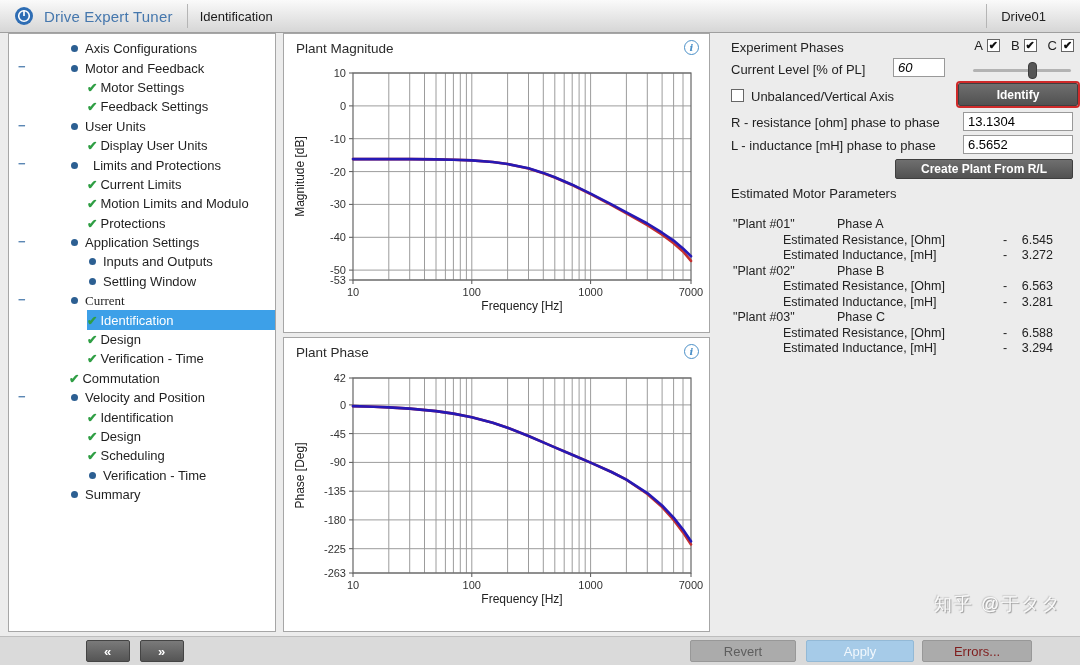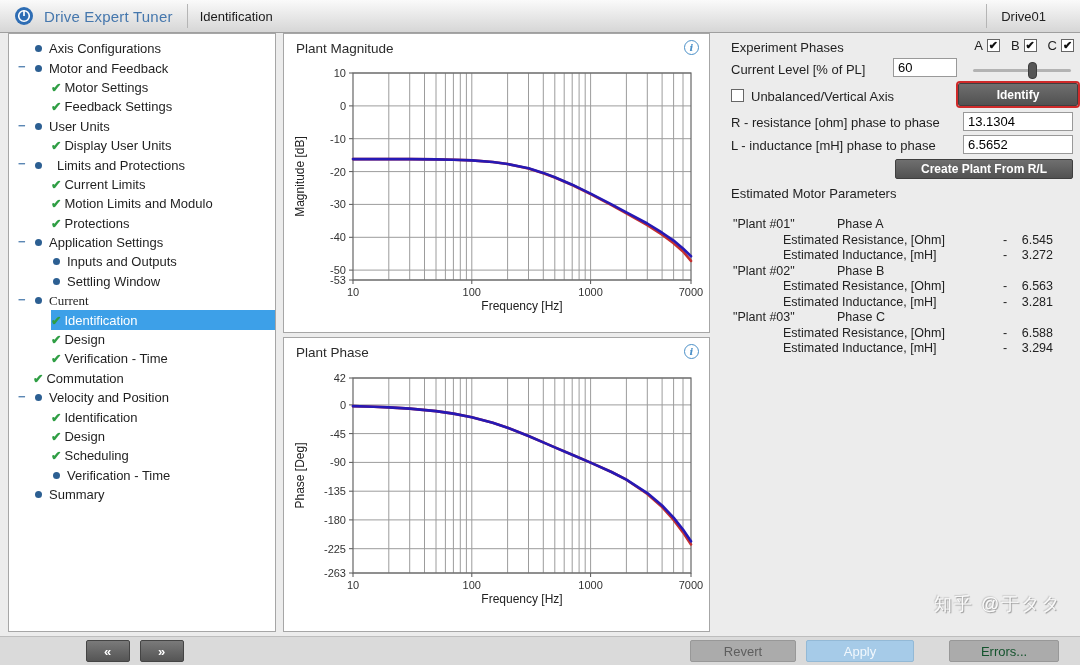--- a/index.html
+++ b/index.html
@@ -18,21 +18,21 @@
   .tb-right { margin-left:auto; display:flex; align-items:center; height:100%; }
   .device-label { font-size:13px; color:#222; margin:0 34px 0 14px; }
 
   
   .panel { position:absolute; background:#fff; border:1px solid #a6a6a6; }
   #sidebar { left:8px; top:33px; width:268px; height:599px; padding-top:5px; overflow:hidden; }
   #mag-panel { left:283px; top:33px; width:427px; height:300px; }
   #phase-panel { left:283px; top:337px; width:427px; height:295px; }
 
   
-  .tree-row { position:relative; display:flex; align-items:center; height:19.4px; font-size:13px; cursor:default; }
+  .tree-row { position:relative; display:flex; align-items:center; height:19.4px; font-size:13px; cursor:default;padding-left:36px; }
   .tree-expander { position:absolute; left:9px; top:1px; color:#5b87b4; font-size:13px; font-weight:bold; }
   .tree-inner { display:flex; align-items:center; flex:1 1 auto; height:100%; }
   .tree-inner.selected { background:#3da0e8; }
   .tree-inner.selected .tree-label { color:#fff; }
   .bullet-icon { width:7px; height:7px; border-radius:50%; background:#2c5f92; margin:0 7px 0 2px; flex:0 0 auto; }
   .check-icon { color:#2f9e44; font-weight:bold; font-size:12.5px; margin-right:3px; flex:0 0 auto; }
   .tree-label { color:#1f1f1f; white-space:nowrap; }
 
   
   .chart-header { position:relative; height:26px; }
@@ -68,21 +68,21 @@
 
   
   #bottombar { position:absolute; left:0; top:636px; width:1080px; height:29px;
     background:#dadada; border-top:1px solid #bdbdbd; }
   .bb-btn { position:absolute; top:3px; height:22px; border-radius:2px; display:flex; align-items:center;
     justify-content:center; font-size:13px; cursor:pointer; }
   #back-btn { left:86px; width:44px; } #fwd-btn { left:140px; width:44px; }
   #back-btn,#fwd-btn { background:linear-gradient(#7a7a7a,#555); color:#fff; font-weight:bold; border:1px solid #444; letter-spacing:1px; }
   #revert-btn { left:690px; width:106px; background:#ababab; color:#5e5e5e; border:1px solid #989898; }
   #apply-btn  { left:806px; width:108px; background:#a6cbe8; color:#f2f8fd; border:1px solid #93b9d6; }
-  #errors-btn { left:922px; width:110px; background:#ababab; color:#14532d; border:1px solid #989898;margin-left:27px; }
+  #errors-btn { left:922px; width:110px; background:#ababab; color:#7f1d1d; border:1px solid #989898; }
 
   
   #watermark { position:absolute; right:18px; top:592px; font-size:18px; color:#fafafa;
     text-shadow:1px 1px 1px #9a9a9a, -1px -1px 1px #c9c9c9; letter-spacing:2px; }
 </style>
 </head>
 <body>
 
 <div id="app">
 
@@ -409,21 +409,21 @@
           <span>B</span>
           <span class="cb">✔</span>
         </span>
         <span class="phase-item">
           <span>C</span>
           <span class="cb">✔</span>
         </span>
       </span>
 
     <span class="rp-abs" style="left:14px; top:29px;">Current Level [% of PL]</span>
-    <input class="field" style="left: 176px; top: 25px; width: 64px;" value="60">
+    <input class="field" style="left: 176px; top: 25px; width: 52px; font-style: italic;" value="60">
     <span class="slider">
       <span class="track"></span>
       <span class="thumb" id="slider-thumb" style="left: 55px;"></span>
     </span>
 
     <span class="cb rp-abs" id="unb-cb" style="left:14px; top:56px;"></span>
     <span class="rp-abs" style="left:34px; top:56px;">Unbalanced/Vertical Axis</span>
     <div id="identify-btn" class="btn-dark">Identify</div>
 
     <span class="rp-abs" style="left:14px; top:82px;">R - resistance [ohm] phase to phase</span>

